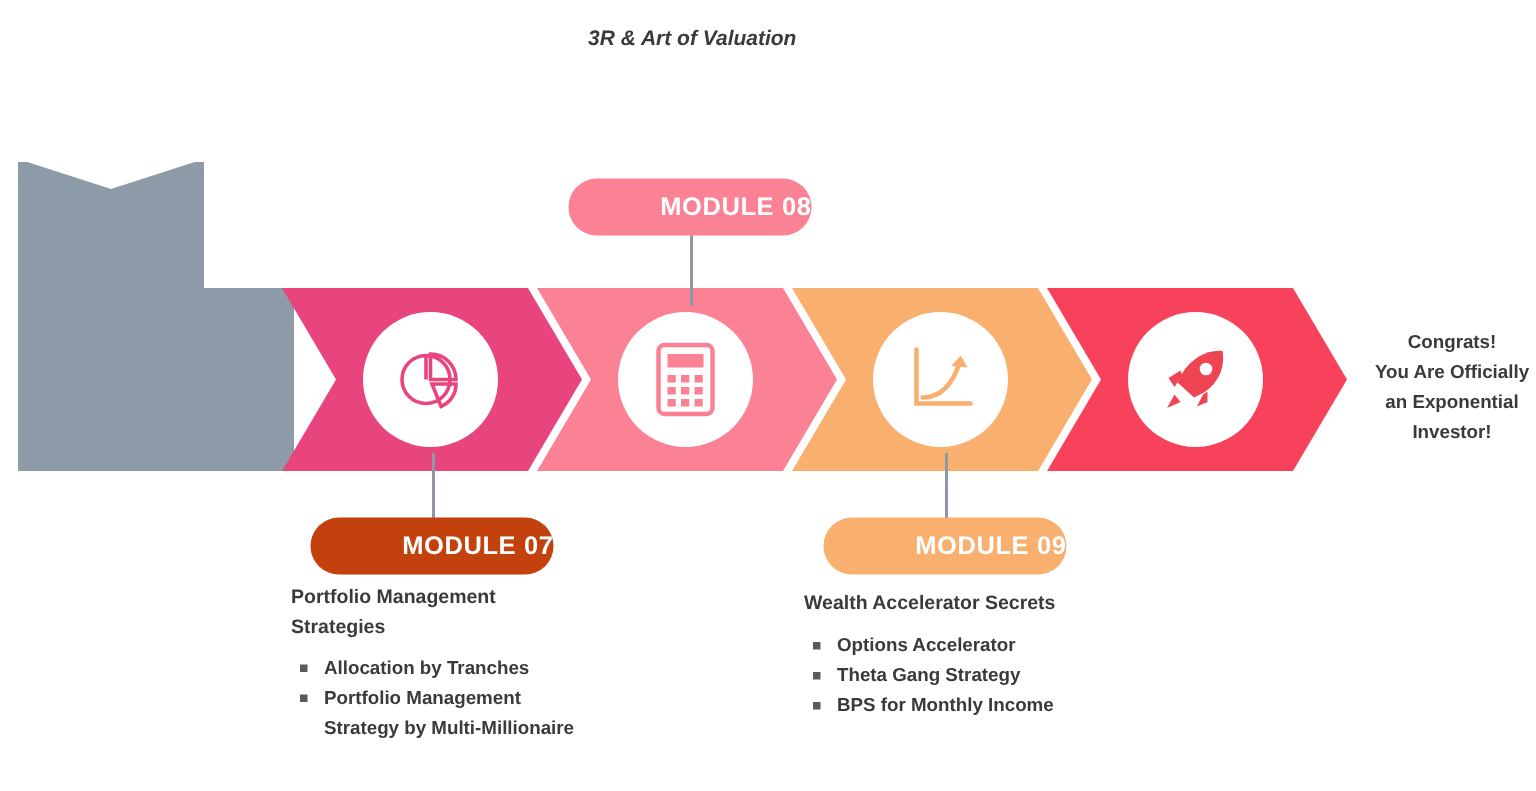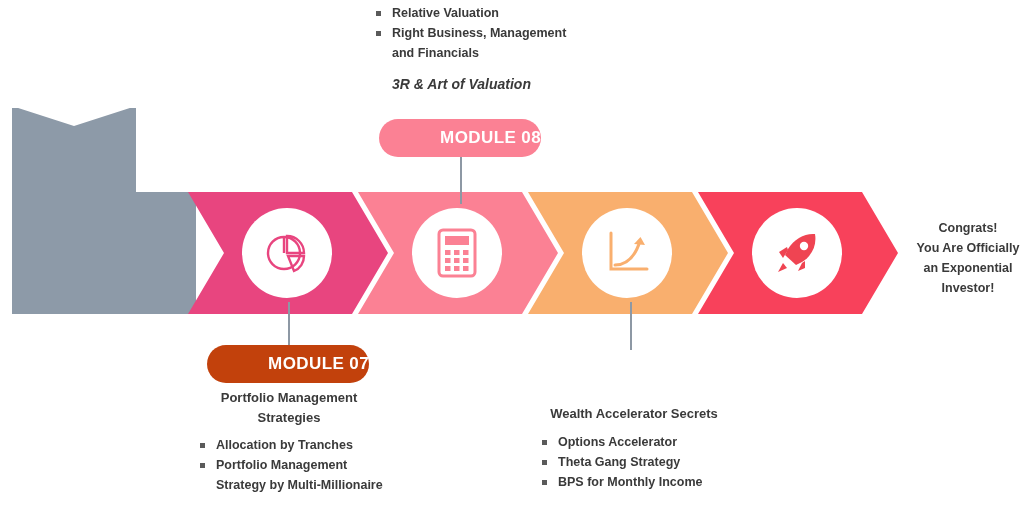--- a/index.html
+++ b/index.html
@@ -29,21 +29,21 @@
     color: #ffffff; font-weight: bold; font-size: 17px; letter-spacing: .4px;
     white-space: nowrap;
   }
 
   
   .connector { position: absolute; width: 2px; background: #8d98a4; }
 
   
   .txtblock { position: absolute; color: #333333; }
   .head {
-    font-size: 13px; font-weight: bold; text-align: center;
+    font-size: 13px; font-weight: bold; 
     line-height: 1.5; color: #3a3a3a;
   }
   ul.bullets { list-style: none; margin-top: 9px; }
   ul.bullets li {
     position: relative; font-size: 12.5px; font-weight: bold;
     line-height: 1.55; color: #3a3a3a; padding-left: 22px; margin-bottom: 1px;
   }
   ul.bullets li::before {
     content: ""; position: absolute; left: 6px; top: 7px;
     width: 5px; height: 5px; background: #5a5a5a;
@@ -121,45 +121,44 @@
       <path d="M 30 35 L 26 43 L 33 40 L 33 33 Z" fill="#EF4452"></path>
       <path d="M 11 35 L 6 44 L 15 40 Z" fill="#EF4452"></path>
     </svg>
   </div>
 
   <div class="connector" style="left:460px; top:152px; height:52px;"></div>
   <div class="connector" style="left:288px; top:302px; height:48px;"></div>
   <div class="connector" style="left:630px; top:302px; height:48px;"></div>
 
   <div class="top-list" style="left:370px; top:4px; width:210px;">
-    <ul class="bullets">
-      <li>Relative Valuation</li>
-      <li>Right Business, Management and Financials</li>
-    </ul>
     <div class="top-note">3R &amp; Art of Valuation</div>
   </div>
 
   <div class="pill" style="left:379px; top:119px; width:162px; background:#FB8194;">
     <span>MODULE 08</span>
   </div>
 
   <div class="pill" style="left:207px; top:345px; width:162px; background:#c2410c;">
     <span>MODULE 07</span>
   </div>
 
   <div class="txtblock" style="left:194px; top:388px; width:190px;">
     <div class="head">Portfolio Management Strategies</div>
     <ul class="bullets">
       <li>Allocation by Tranches</li>
       <li>Portfolio Management Strategy by Multi-Millionaire</li>
     </ul>
   </div>
 
+  <div class="pill" style="left:549px; top:345px; width:162px; background:#F9AF6E;">
+    <span>MODULE 09</span>
+  </div>
 
-  <div class="txtblock" style="left:536px; top:404px; width:196px;">
+  <div class="txtblock" style="left:536px; top:392px; width:196px;">
     <div class="head">Wealth Accelerator Secrets</div>
     <ul class="bullets">
       <li>Options Accelerator</li>
       <li>Theta Gang Strategy</li>
       <li>BPS for Monthly Income</li>
     </ul>
   </div>
 
   <div class="congrats" style="left:908px; top:218px;">
     <div>Congrats!</div>

